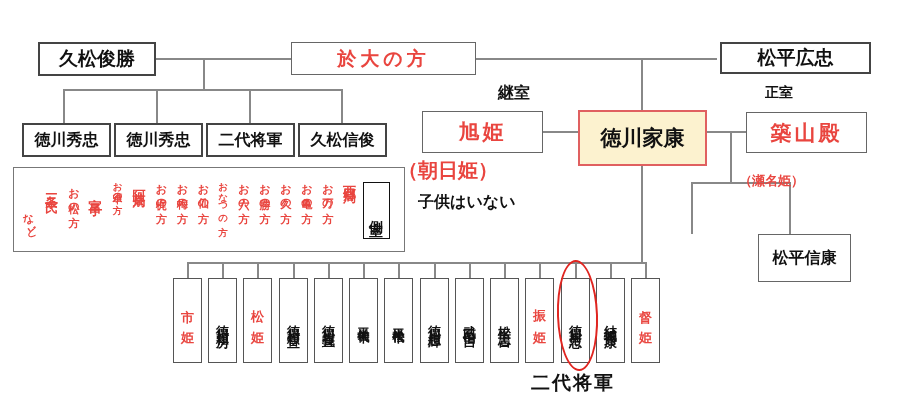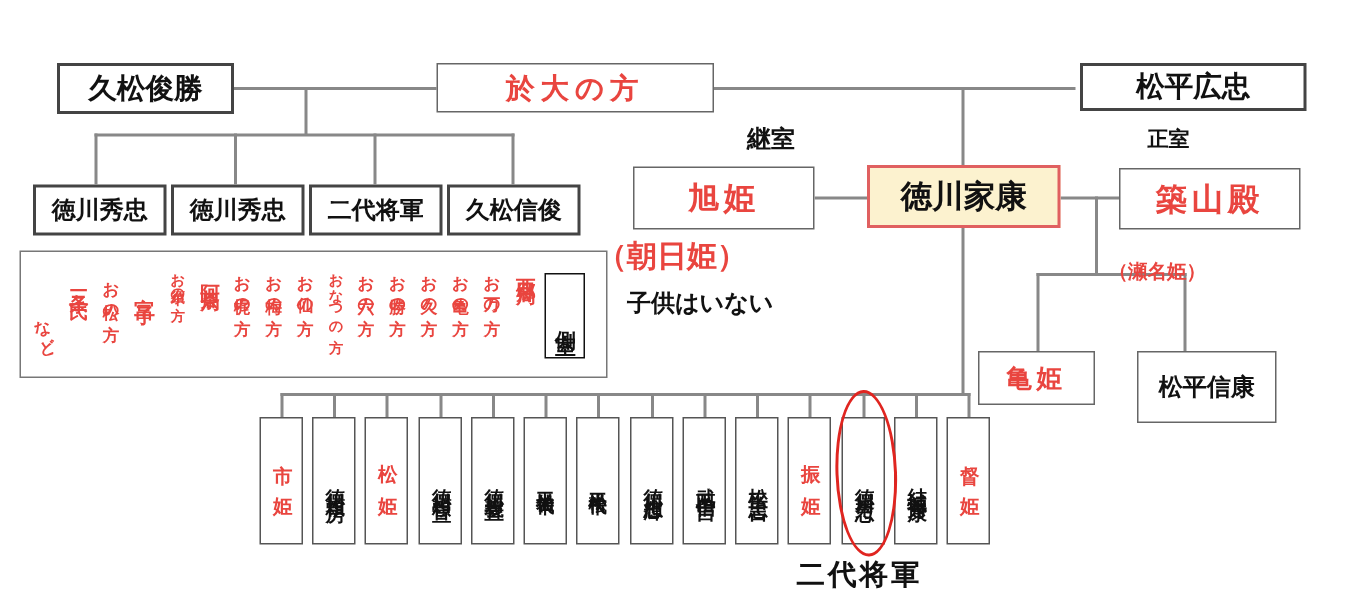--- a/index.html
+++ b/index.html
@@ -104,26 +104,25 @@
   <div class="box" style="left:206px;top:123px;width:89px;height:34px;font-size:16px;">二代将軍</div>
   <div class="box" style="left:298px;top:123px;width:89px;height:34px;font-size:16px;">久松信俊</div>
 
   <div class="freelabel" style="left:458px;top:83px;font-size:16px;margin-left:40px;">継室</div>
   <div class="freelabel" style="left:765px;top:84px;font-size:14px;">正室</div>
 
   <div class="box thin red" style="left:422px;top:111px;width:121px;height:42px;font-size:21px;letter-spacing:3px;">旭姫</div>
   <div class="freelabel red" style="left:398px;top:157px;font-size:20px;">（朝日姫）</div>
   <div class="freelabel" style="left:418px;top:192px;font-size:16px;">子供はいない</div>
 
-  <div class="box" style="left:578px;top:110px;width:129px;height:42px;font-size:21px;background:var(--ieyasu-bg);border:2px solid var(--ieyasu-border);">徳川家康</div>
+  <div class="box" style="left:578px;top:110px;width:129px;height:56px;font-size:21px;background:var(--ieyasu-bg);border:2px solid var(--ieyasu-border);">徳川家康</div>
 
   <div class="box thin red" style="left:746px;top:112px;width:121px;height:41px;font-size:21px;letter-spacing:3px;">築山殿</div>
   <div class="freelabel red" style="left:739px;top:172px;font-size:13px;">（瀬名姫）</div>
 
-  <div class="box thin red" style="left:652px;top:234px;width:78px;height:36px;font-size:17px;letter-spacing:3px;">亀姫</div>
   <div class="box thin" style="left:758px;top:234px;width:93px;height:48px;font-size:16px;">松平信康</div>
 
   <div class="sokubox">
     <span class="scol" style="margin-top:32px;transform:rotate(-14deg);">など</span>
     <span class="scol s-big" style="margin-top:10px;">三条氏</span>
     <span class="scol" style="margin-top:7px;">お松の方</span>
     <span class="scol s-huge" style="margin-top:14px;">富子</span>
     <span class="scol s-small" style="margin-top:2px;">お牟須の方</span>
     <span class="scol s-big" style="margin-top:6px;">阿茶局</span>
     <span class="scol" style="margin-top:3px;">お梶の方</span>

